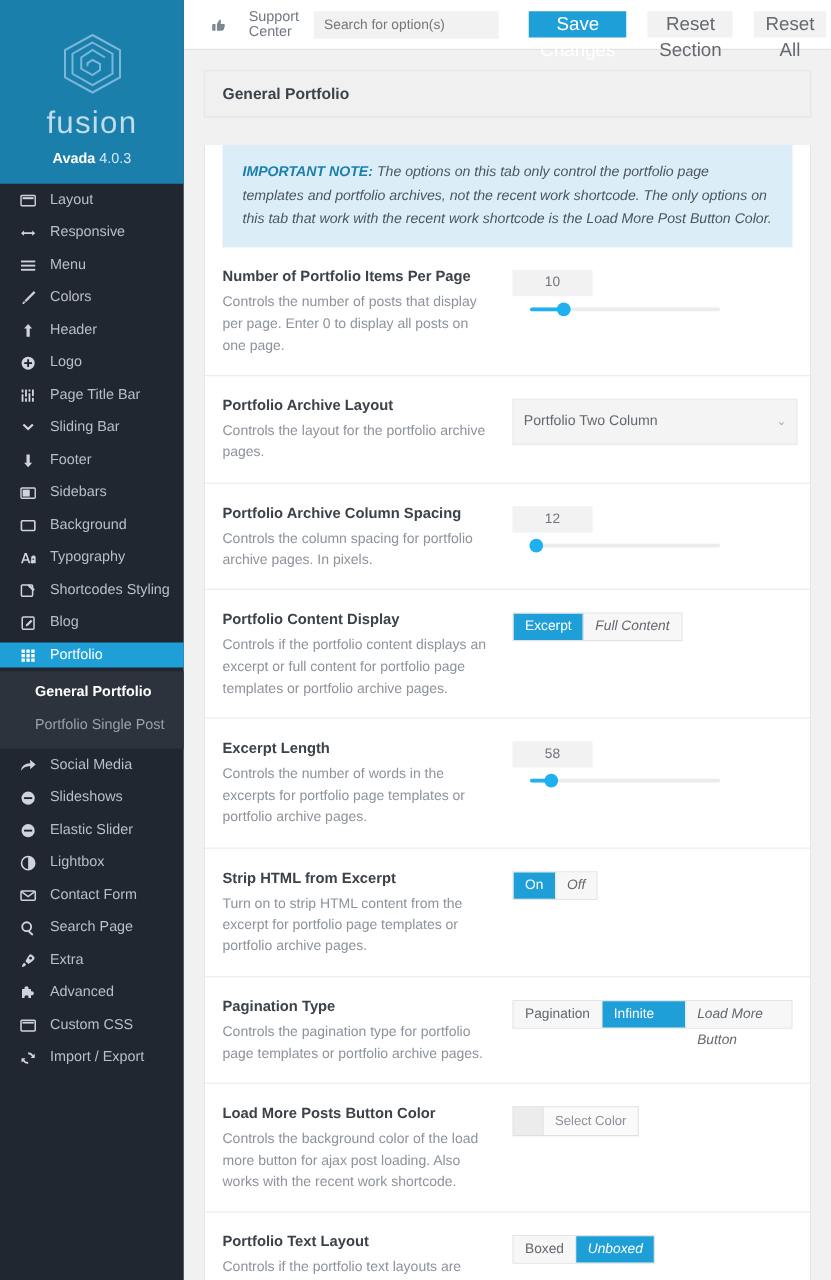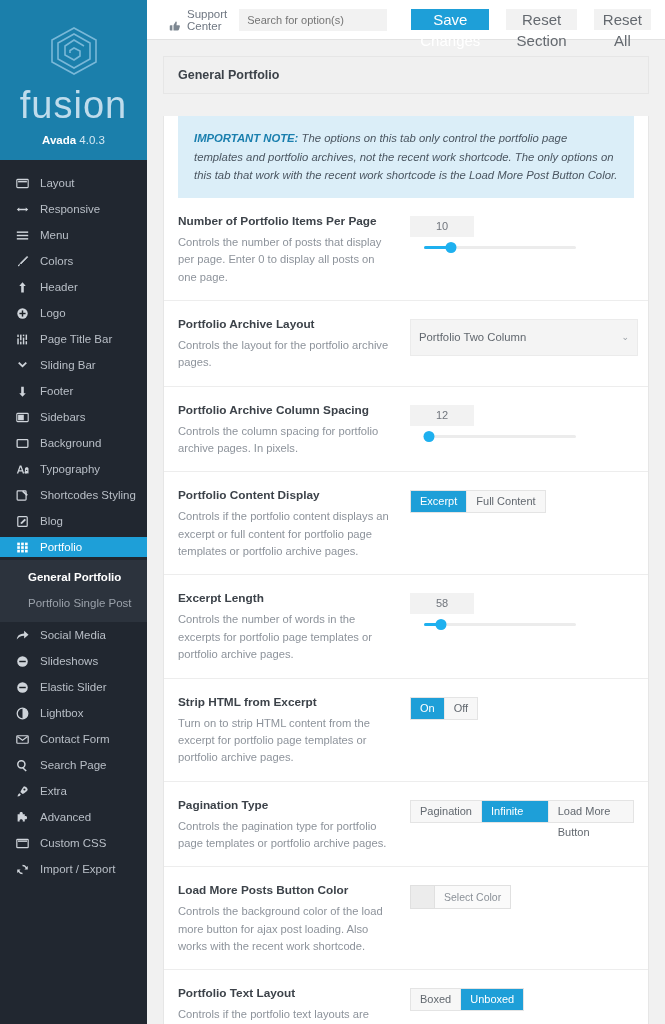--- a/index.html
+++ b/index.html
@@ -8,25 +8,25 @@
     font-family: "Liberation Sans", sans-serif;
     background: #f1f1f1;
     overflow: hidden;
   }
   .app { display: flex; width: 665px; height: 1024px; background:#fff; }
 
   
   .sidebar { width: 147px; flex: 0 0 147px; background: #212730; position: relative; }
   .brand { background: #1b7fab; padding: 26px 0 14px; text-align: center; }
   .brand-logo { display:block; margin: 0 auto 10px; }
-  .brand-word { font-size: 38px; color: #bfdcec; letter-spacing: 1px; font-weight: 300; line-height: 1; }
+  .brand-word { font-size: 25px; color: #bfdcec; letter-spacing: 1px; font-weight: 300; line-height: 1; }
   .brand-sub { margin-top: 10px; font-size: 11.5px; color: #d5e8f3; }
   .brand-sub b { color: #ffffff; font-weight: bold; }
 
-  .nav { padding-top: 10px; }
+  .nav { }
   .nav-item {
     display: flex; align-items: center; gap: 11px;
     height: 20px; padding: 0 0 0 15px; margin-bottom: 0;
     color: #b9bfc7; font-size: 11.5px; cursor: pointer;
     position: relative;
   }
   .nav-wrap { padding: 3px 0; }
   .nav-item .ico { width: 14px; height: 14px; flex:0 0 14px; display:flex; align-items:center; justify-content:center; color:#cfd4da; }
   .nav-item .ico svg { display:block; }
   .nav-item.active { background: #1e9fd8; color: #fff; }
@@ -40,21 +40,21 @@
     font-size: 11.5px; color: #9aa1aa; padding: 7px 0 7px 28px; cursor: pointer;
   }
   .submenu-item.current { color: #ffffff; font-weight: bold; }
 
   
   .main { flex: 1; display: flex; flex-direction: column; background: #f1f1f1; min-width:0; }
   .topbar {
     height: 40px; background: #fff; border-bottom: 1px solid #e2e2e2;
     display: flex; align-items: center; padding: 0 14px 0 22px; gap: 12px;
   }
-  .support { display:flex; align-items:flex-end; gap:6px; font-size:11.5px; color:#6f7782; cursor:pointer; }
+  .support { display:flex; align-items:center; gap:18px; font-size:11.5px; color:#6f7782; cursor:pointer; }
   .support .ico { color:#7d8791; display:flex; }
   .search-input {
     width: 148px; height: 22px; border: none; background: #f2f2f2;
     font-size: 11px; color: #8b9098; padding: 0 8px;
     font-family: Liberation Sans, sans-serif;
   }
   .spacer { flex: 1; }
   .btn { height: 21px; padding: 0 9px; font-size: 15px; border: none; cursor: pointer;
          font-family: "Liberation Sans", sans-serif; line-height:21px; }
   .btn-primary { background: #1e9fd8; color: #fff; }
@@ -95,21 +95,21 @@
     font-size:11.3px; color:#62686f; padding: 0 8px; display:flex; align-items:center;
     justify-content: space-between; cursor:pointer;
   }
   .select .chev { color:#9aa0a6; font-size: 9px; }
 
   .btnset { display:inline-flex; border:1px solid #e4e4e4; background:#fff; }
   .btnset span {
     padding: 0 9px; height: 21px; line-height: 21px; font-size: 11px;
     color:#62686f; background:#f7f7f7; cursor:pointer; border-right:1px solid #e9e9e9;
   }
-  .btnset span:last-child { border-right: none; }
+  .btnset span:last-child { border-right: none; font-style: italic; }
   .btnset span.on { background:#1e9fd8; color:#fff; }
 
   .colorpick { display:inline-flex; border:1px solid #e0e0e0; height:24px; align-items:stretch; }
   .colorpick .swatch { width: 24px; background:#ececec; border-right:1px solid #e0e0e0; }
   .colorpick .lbl { padding: 0 9px; font-size: 10.5px; color:#8b9198; background:#fafafa; line-height:22px; }
 </style>
 </head>
 <body>
 
 <div class="app">

